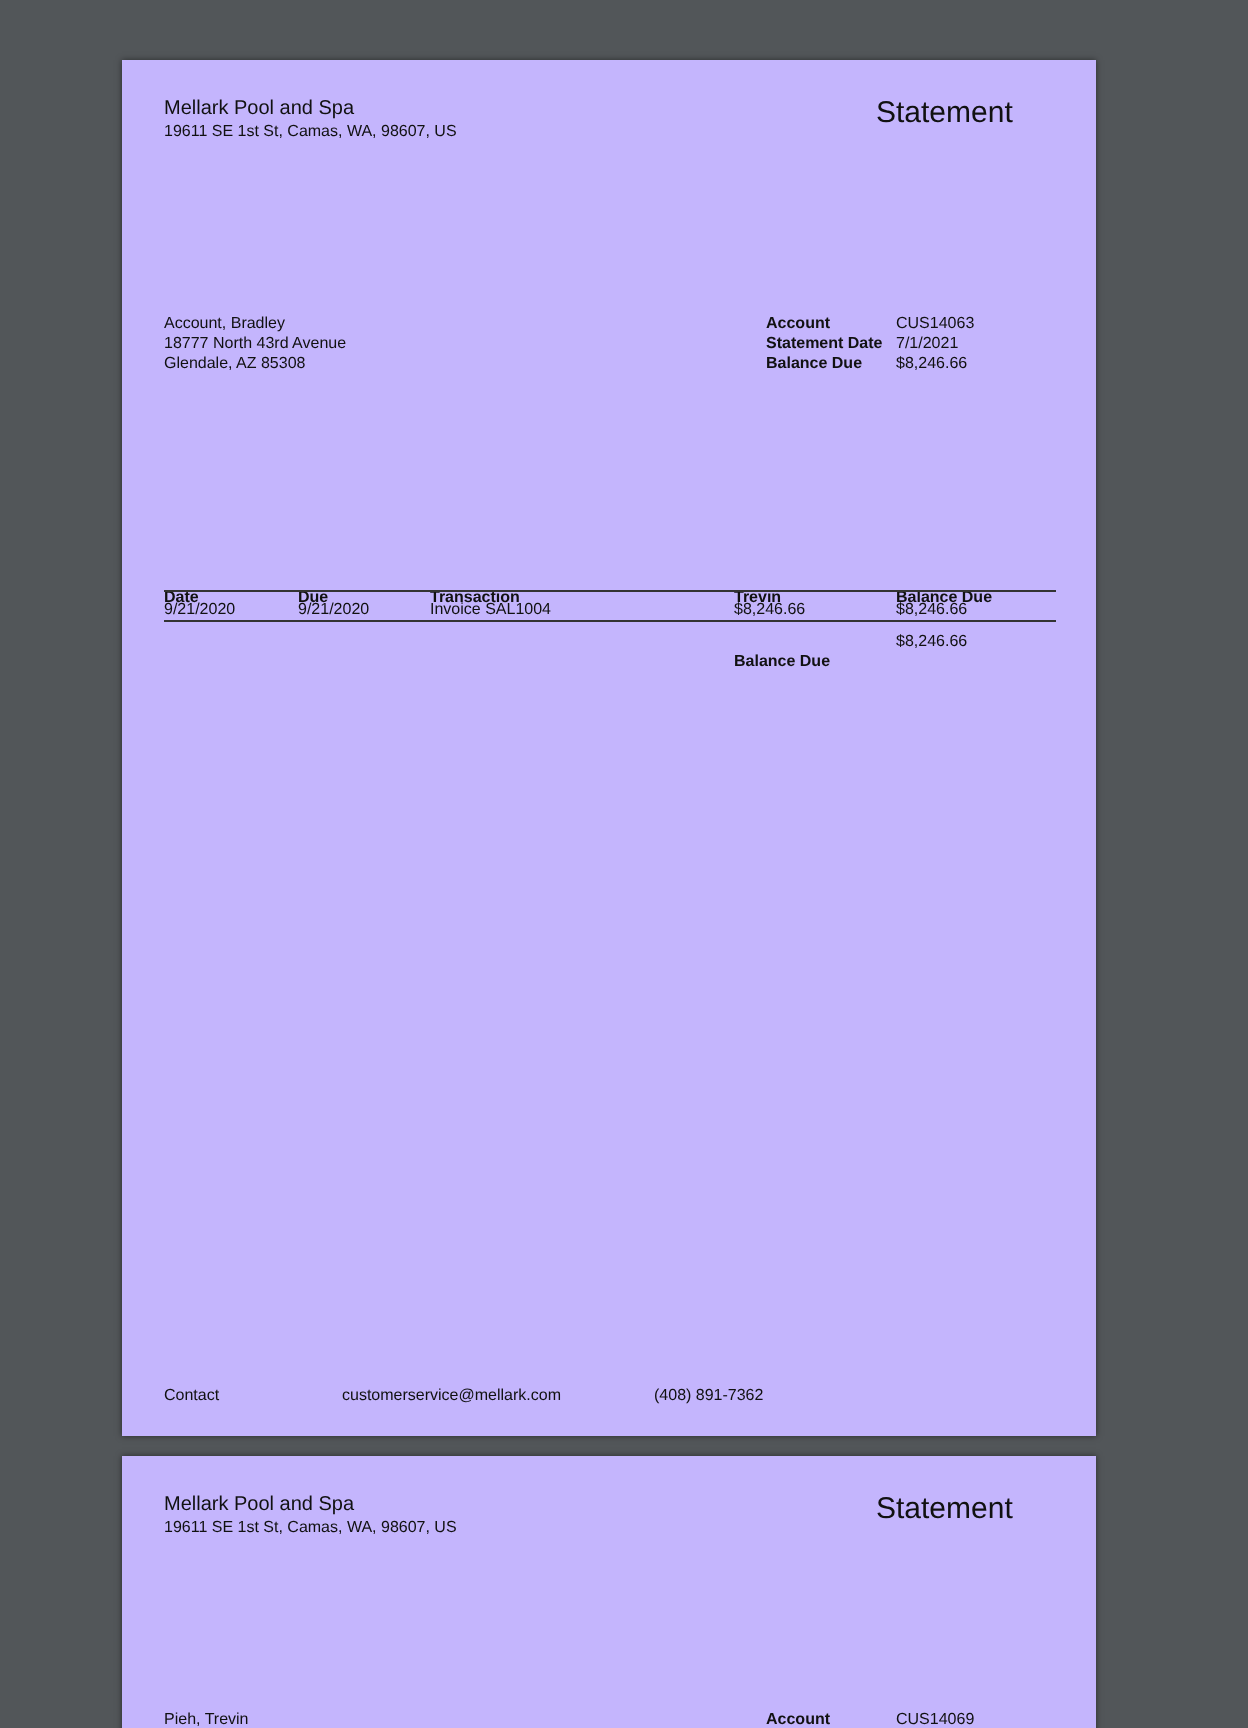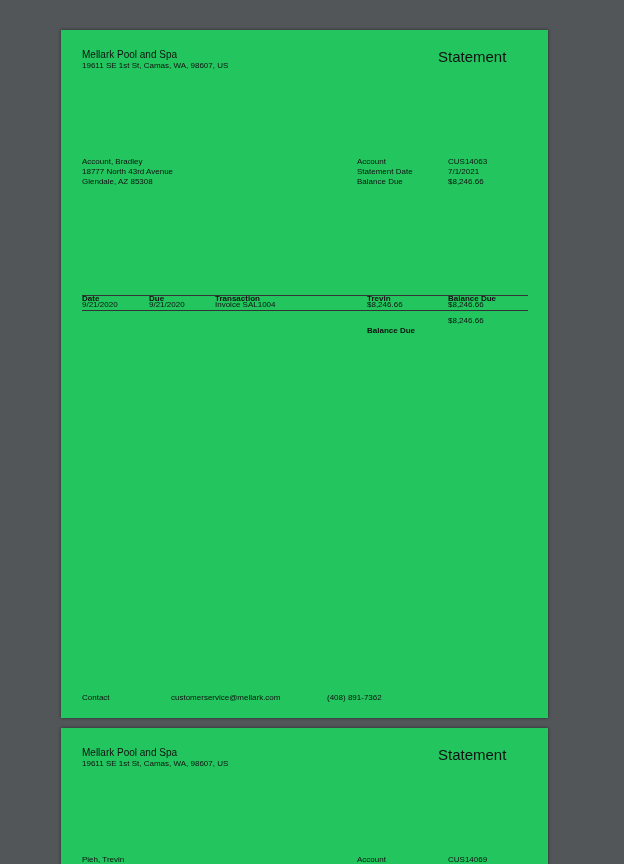--- a/index.html
+++ b/index.html
@@ -5,31 +5,31 @@
   html, body { margin:0; padding:0; }
   body {
     width:624px; height:864px; overflow:hidden;
     background:#525659;
     font-family:"Liberation Sans", sans-serif;
     color:#111;
     position:relative;
   }
   .page {
     position:absolute; left:61px; width:487px;
-    background:#22c55e;
+    background:#c4b5fd;
     box-shadow:0 0 3px rgba(0,0,0,0.5);
   }
   .p1 { top:30px; height:688px; }
   .p2 { top:728px; height:200px; }
   .abs { position:absolute; white-space:nowrap; }
   .company { left:21px; top:19px; font-size:10px; }
   .address { left:21px; top:31px; font-size:8px;text-align:center; }
   .title { left:377px; top:18px; font-size:15px; }
   .cust { left:21px; font-size:8px; line-height:10px; }
-  .meta-l { left:296px; font-size:8px; font-weight:normal; line-height:10px;text-align:right; }
+  .meta-l { left:322px; font-size:8px; font-weight:bold; line-height:10px;text-align:right; }
   .meta-v { left:387px; font-size:8px; line-height:10px;text-align:center; }
   .th { font-size:8px; font-weight:bold; top:254px;margin-top:10px; }
   .td { font-size:8px; top:270px; }
   .rule { position:absolute; left:21px; width:446px; height:1px; background:#333; }
   .msg { left:21px; top:332px; font-size:8px; line-height:10px; width:440px; white-space:normal; }
   .foot { top:663px; font-size:8px; }
 </style>
 </head>
 <body>
 

